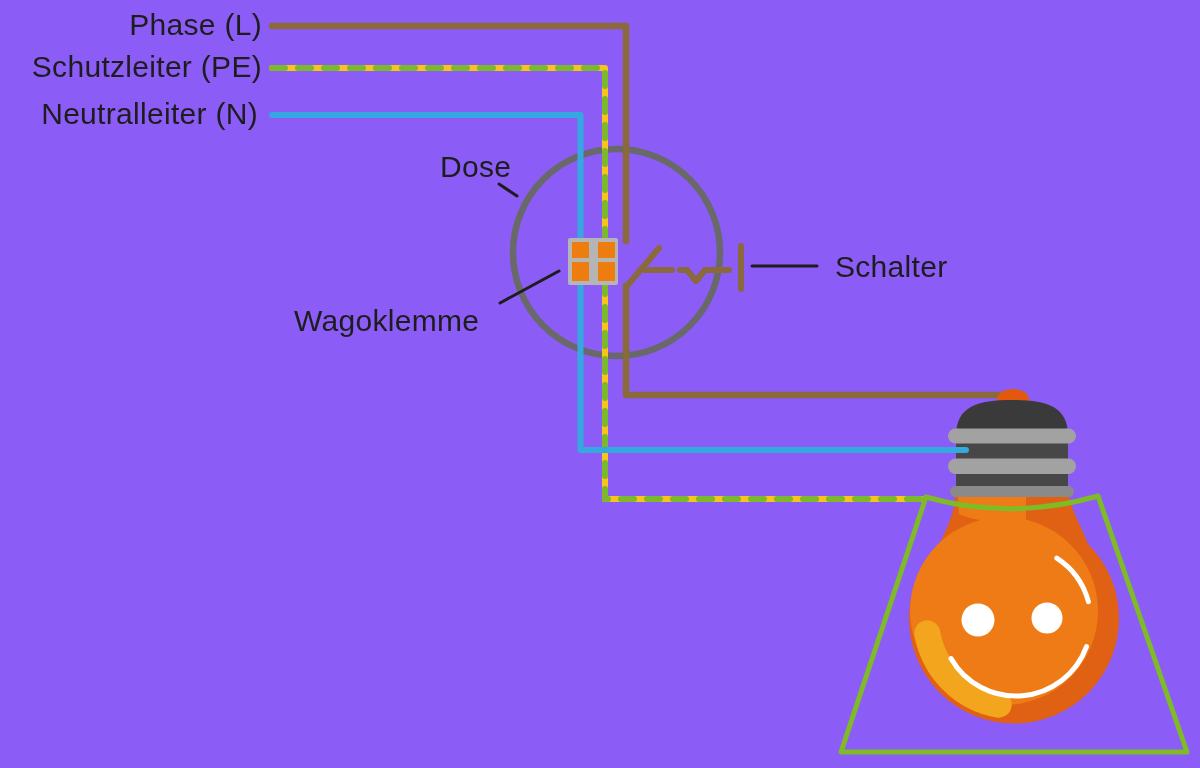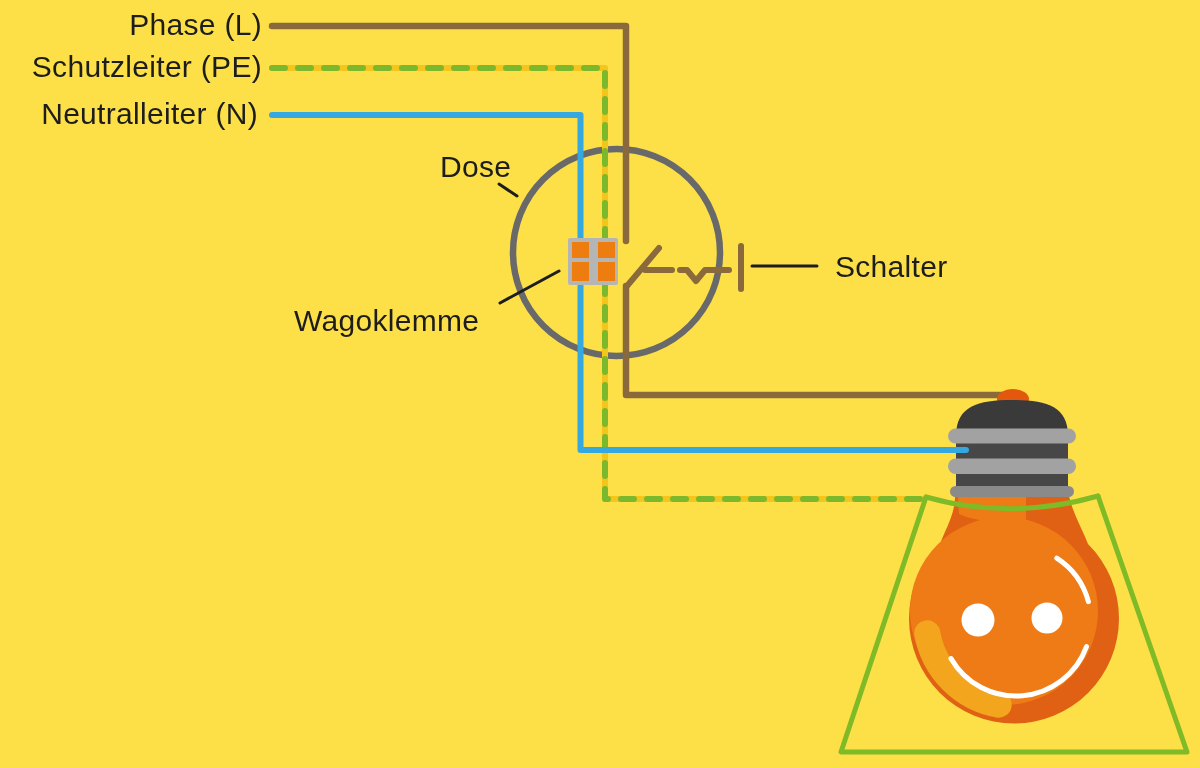--- a/index.html
+++ b/index.html
@@ -1,16 +1,16 @@
 <!DOCTYPE html>
 <html><head>
 <meta charset="utf-8">
 <style>
   html,body{margin:0;padding:0;background:#ffffff;}
-  .stage{position:relative;width:1200px;height:768px;background:#fde047;overflow:hidden;
+  .stage{position:relative;width:1200px;height:768px;background:#8b5cf6;overflow:hidden;
          font-family:"Liberation Sans",sans-serif;}
   svg{display:block;}
   text{font-family:"Liberation Sans",sans-serif;font-size:30px;letter-spacing:.3px;}
   .wire{fill:none;stroke-linecap:round;stroke-linejoin:round;}
   .pointer{fill:none;stroke:#1d1d1d;stroke-width:3;stroke-linecap:round;}
 </style>
 </head>
 <body>
 
 <div class="stage">

